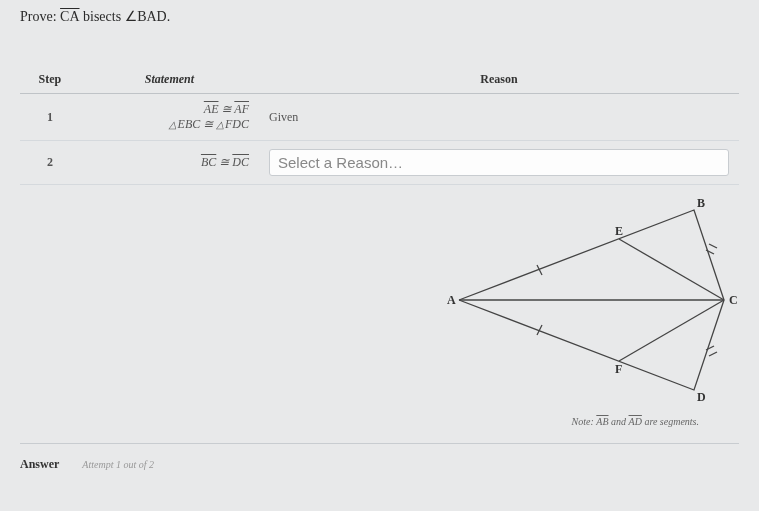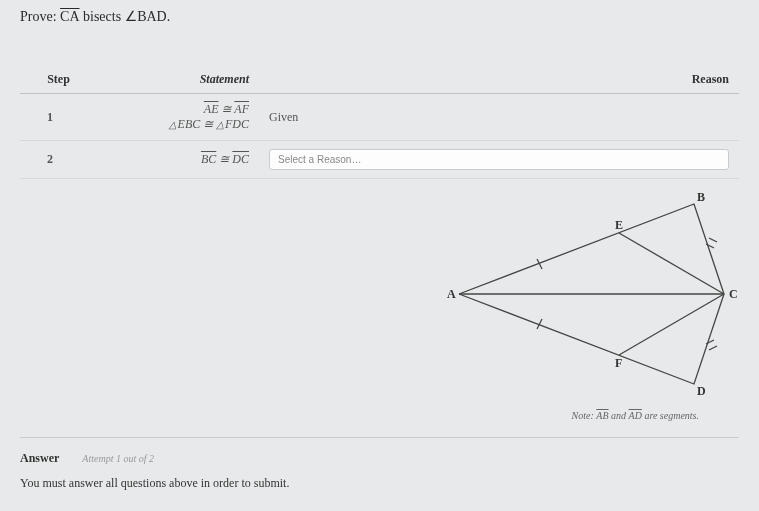--- a/index.html
+++ b/index.html
@@ -13,21 +13,21 @@
     padding: 8px 20px;
   }
   .prove-line {
     font-size: 14px;
     margin-bottom: 41px;
     font-family: Georgia, serif;
   }
   .over { text-decoration: overline; }
   .proof-table { width: 100%; border-collapse: collapse; }
   .proof-table th {
-    text-align: right;
+    text-align: center;
     font-weight: bold;
     font-size: 12px;
     padding: 6px 10px;
     border-bottom: 1px solid #bfc3c7;
     color: #333;
   }
   .proof-table td {
     padding: 8px 10px;
     border-bottom: 1px solid #d5d9dd;
     font-size: 12px;
@@ -36,21 +36,21 @@
   }
   .step-col { width: 60px; text-align: center; font-weight: bold; color:#444; }
   .stmt-col { width: 180px; text-align: right; font-style: italic; }
   .reason-col { }
   .reason-select {
     display: inline-block;
     background: #fdfdfd;
     border: 1px solid #c8ccd0;
     border-radius: 3px;
     padding: 4px 8px;
-    font-size: 10px;
+    font-size: 15px;
     color: #888;
     width: 460px;
     cursor: pointer;
     font-family: Arial, sans-serif;
     font-style: normal;
   }
   .figure-wrap {
     position: relative;
     height: 230px;
     margin-top: 10px;
@@ -159,14 +159,13 @@
     </g>
   </svg>
   <div class="note">
     <span>Note: </span><span class="over math">AB</span><span> and </span><span class="over math">AD</span><span> are segments.</span>
   </div>
 </div>
 
 <div class="answer-block">
   <span class="answer-label">Answer</span>
   <span class="attempt">Attempt 1 out of 2</span>
-  <div class="submit-msg">You must answer all questions above in order to submit.</div>
 </div>
 
 </body></html>

